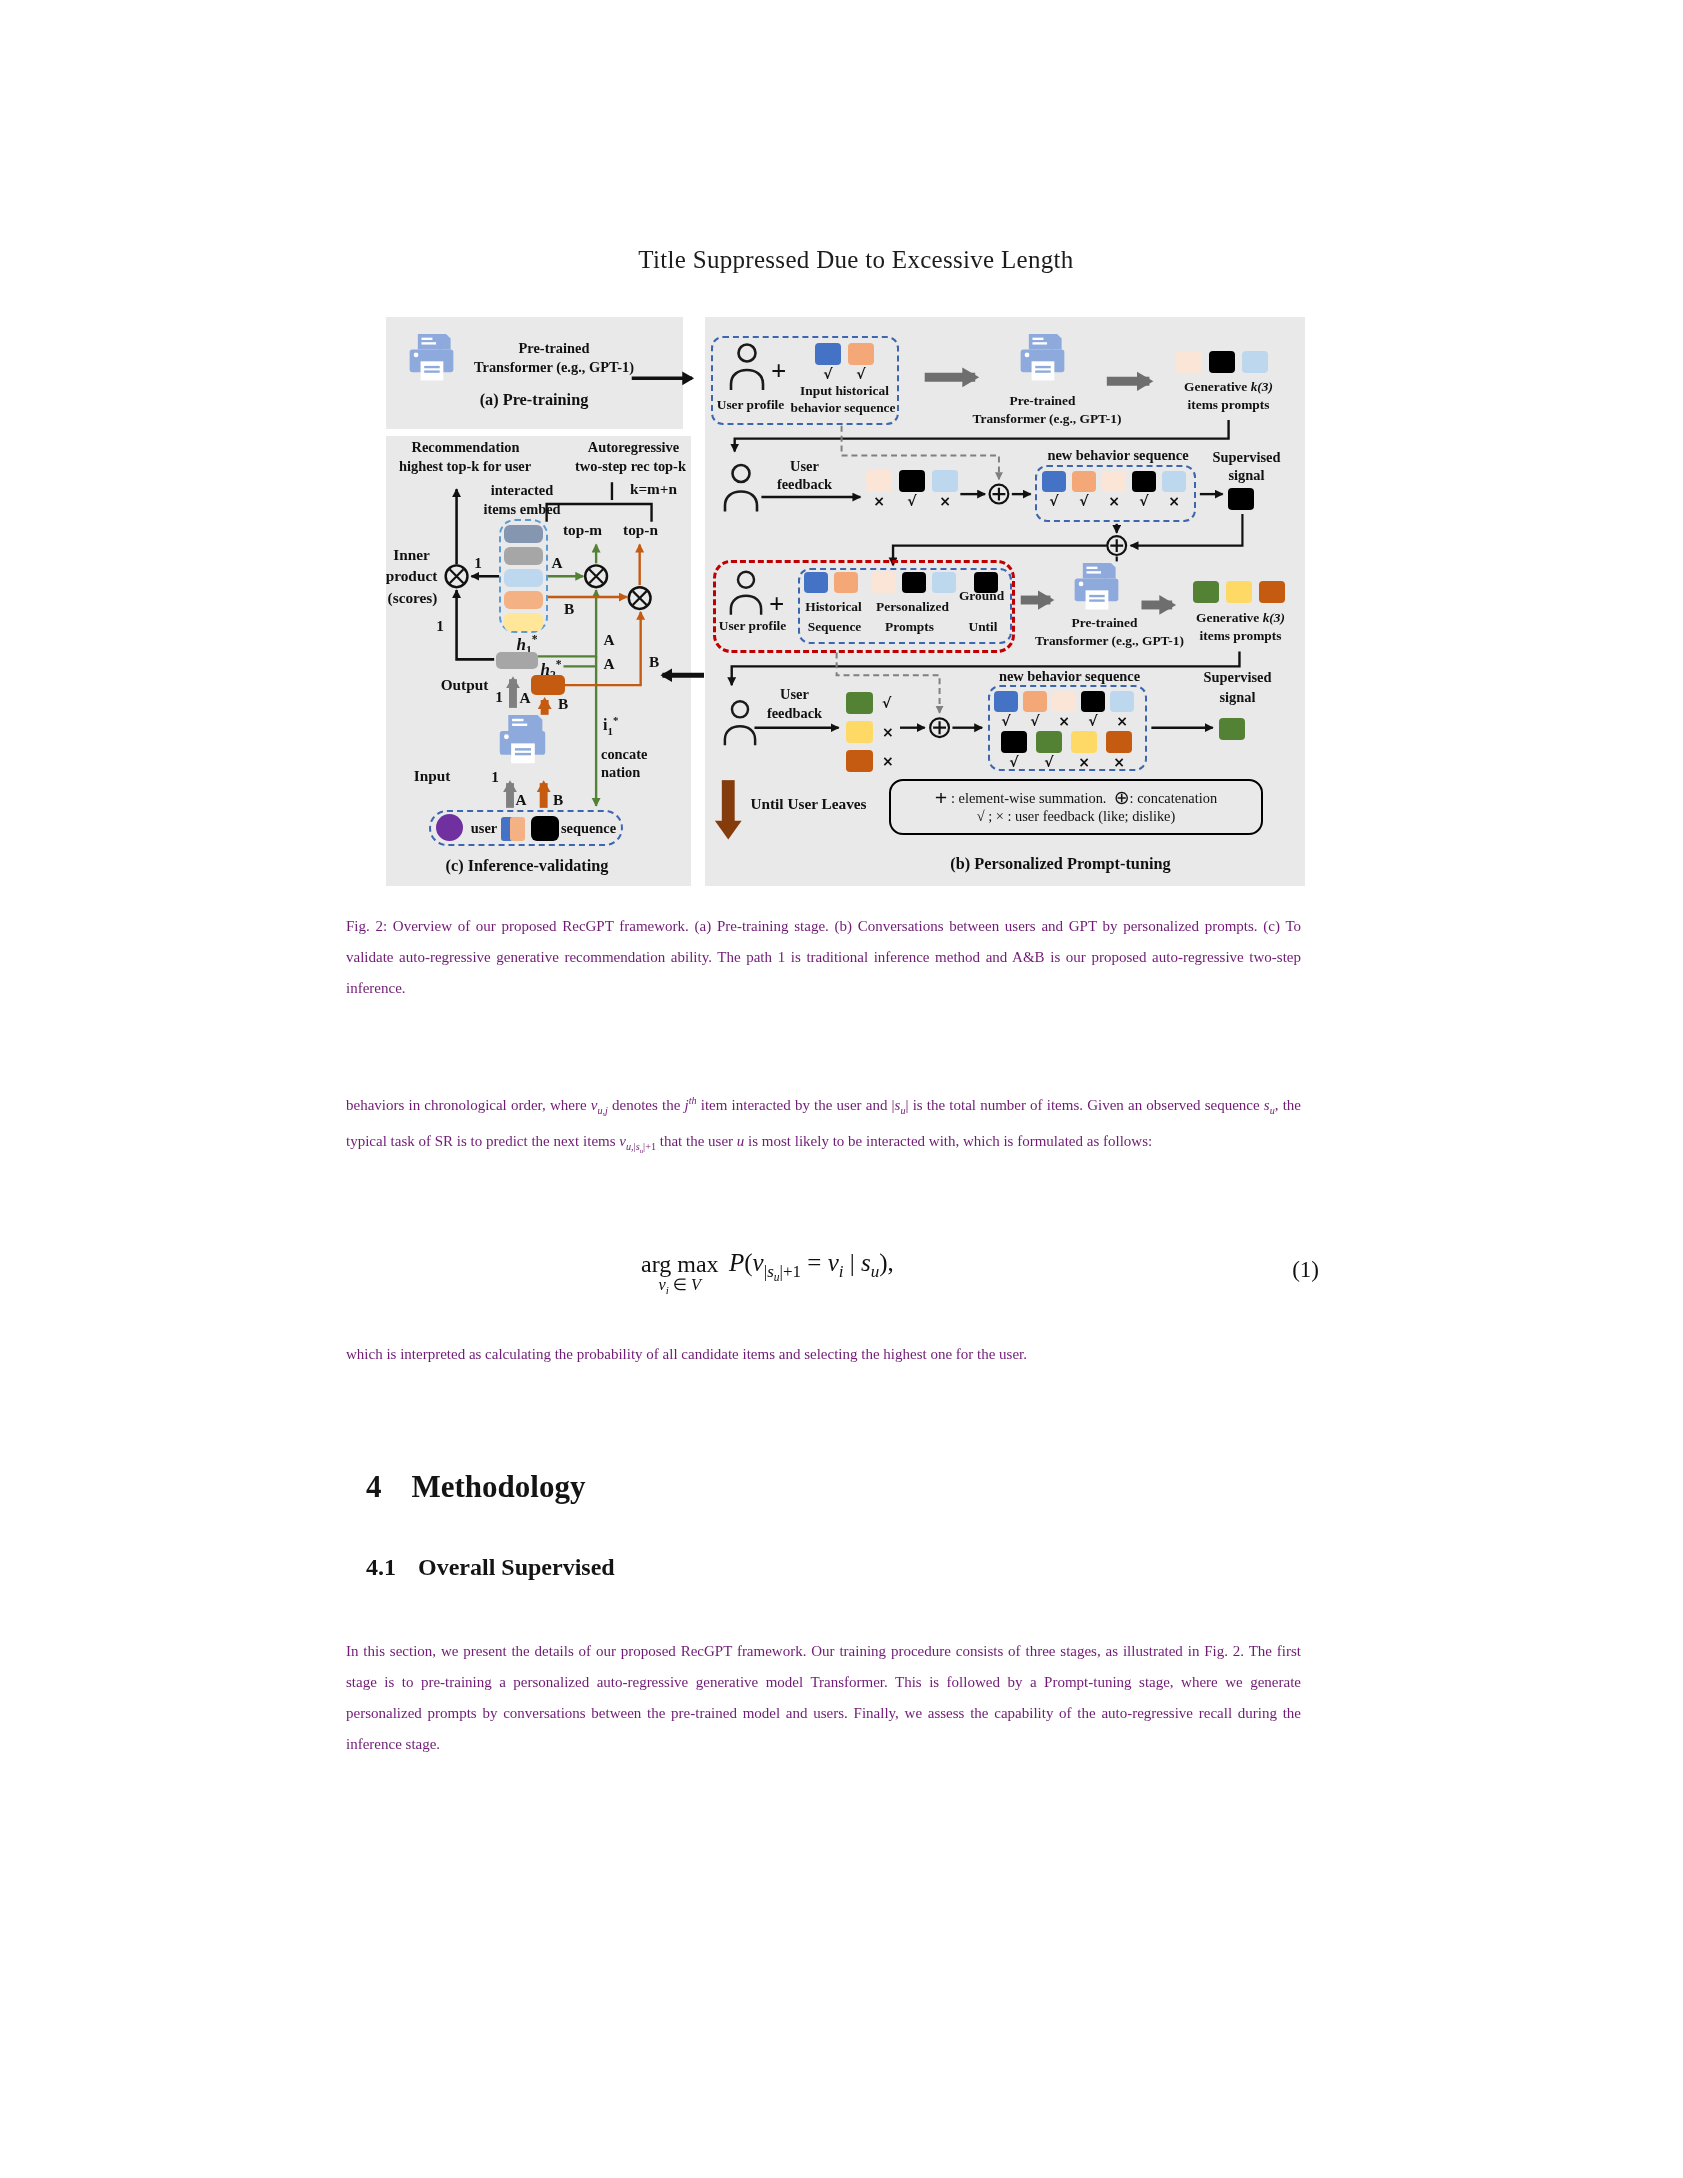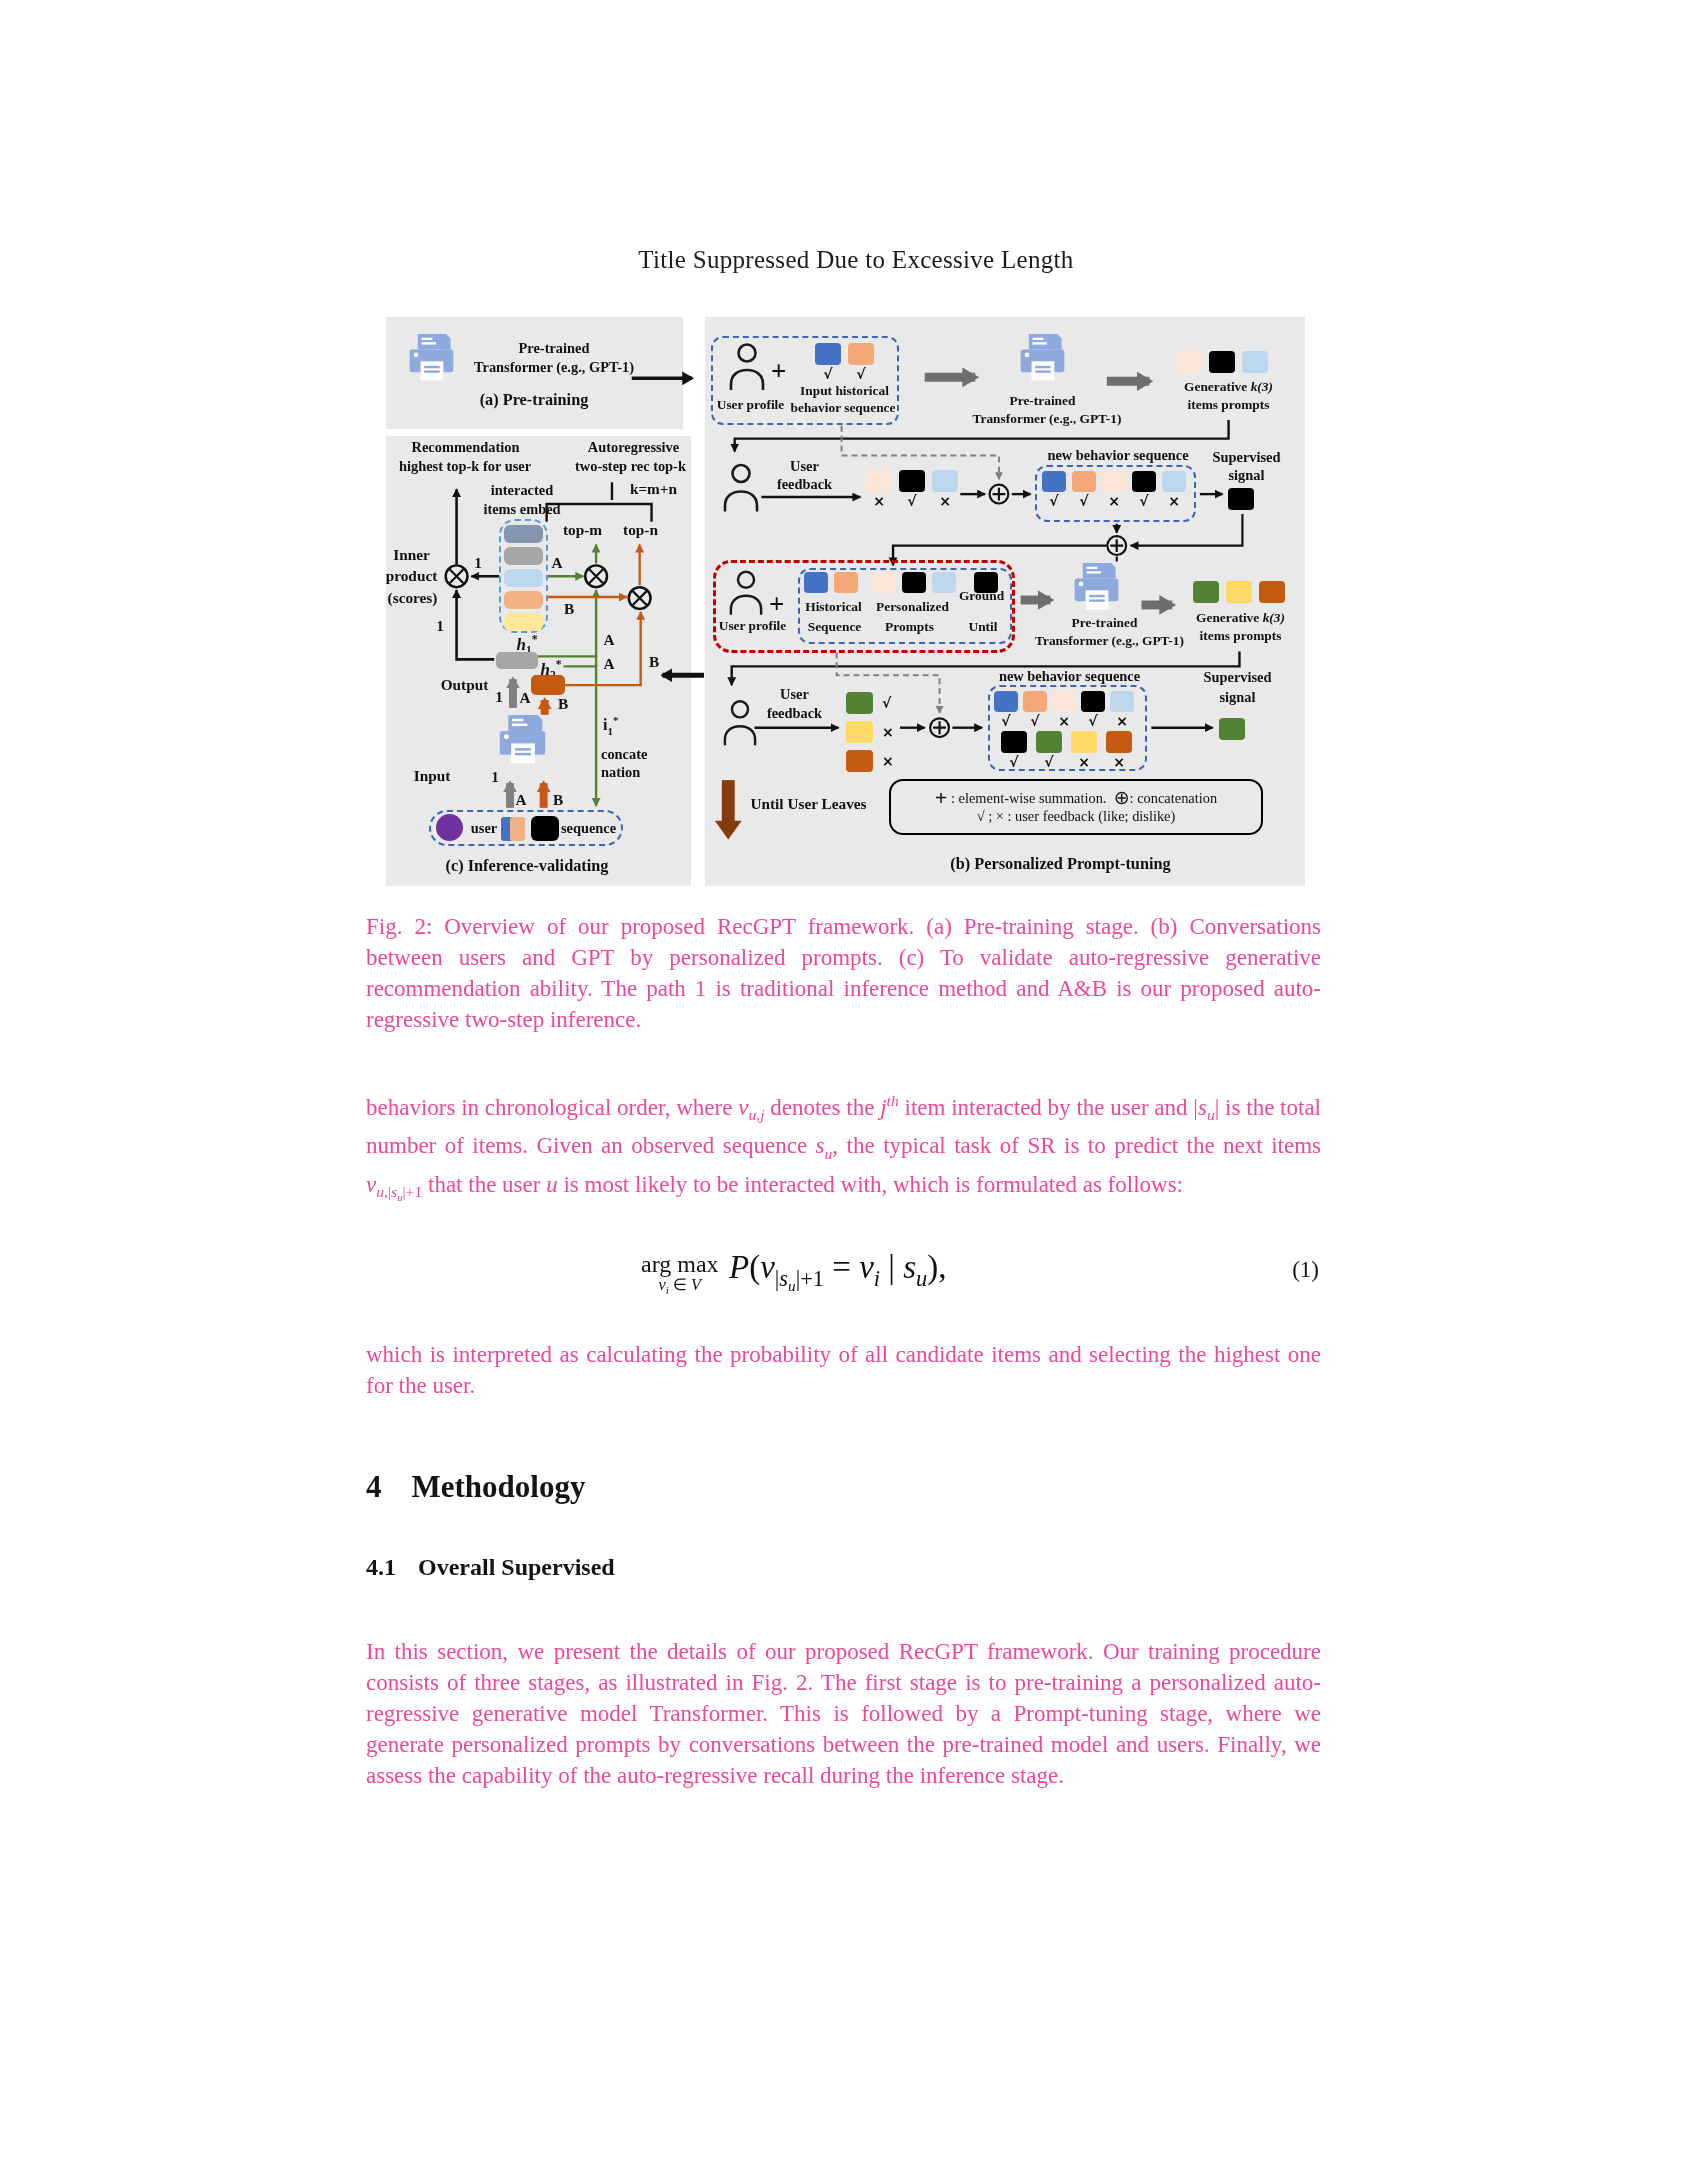--- a/index.html
+++ b/index.html
@@ -39,29 +39,29 @@
   .redsq .sqi:nth-child(6){margin-left:12px}
   .seqs{position:absolute;display:flex;align-items:center}
   .seqs .sqi:nth-child(1) .sq{width:12px;height:24px;border-radius:3px}
   .seqs .sqi:nth-child(2) .sq{width:15px;height:24px;border-radius:3px;margin-left:-3px}
   .seqs .sqi:nth-child(3) .sq{width:28px;height:25px;border-radius:6px;margin-left:6px}
   .circleuser{position:absolute;border-radius:50%}
   .legtxt{position:absolute;font-size:14.4px;text-align:center;white-space:nowrap}
   .legtxt .bigplus{font-size:22px;font-weight:bold;vertical-align:-2px}
   .legtxt .oplus{font-size:19px;vertical-align:-1px}
   
-  .para{position:absolute;left:366px;width:955px;font-size:23px;line-height:31px;
-    text-align:justify;color:#ec4899}
+  .para{position:absolute;left:346px;width:955px;font-size:15px;line-height:31px;
+    text-align:justify;color:#701a75}
   .figcap{top:911px;line-height:31px}
   sub,sup{font-size:68%}
   .eqwrap{position:absolute;left:366px;top:1249px;width:955px;height:69px}
   .eq-argmax{position:absolute;left:275px;top:2px;display:inline-flex;
     flex-direction:column;align-items:center;font-size:24px}
   .eq-under{font-size:16.3px;margin-top:-3px}
-  .eq-body{position:absolute;left:363px;top:0;font-size:33px}
+  .eq-body{position:absolute;left:363px;top:0;font-size:25px}
   .eq-num{position:absolute;right:2px;top:8px;font-size:23px}
   .sechead{position:absolute;left:366px;font-weight:bold;color:#141414}
   .sechead .num{margin-right:30px}
   .sechead.h4{top:1469px;font-size:31px}
   .sechead.h41{top:1554px;font-size:24px}
   .sechead.h41 .num{margin-right:22px}
 </style>
 </head>
 <body>
 

